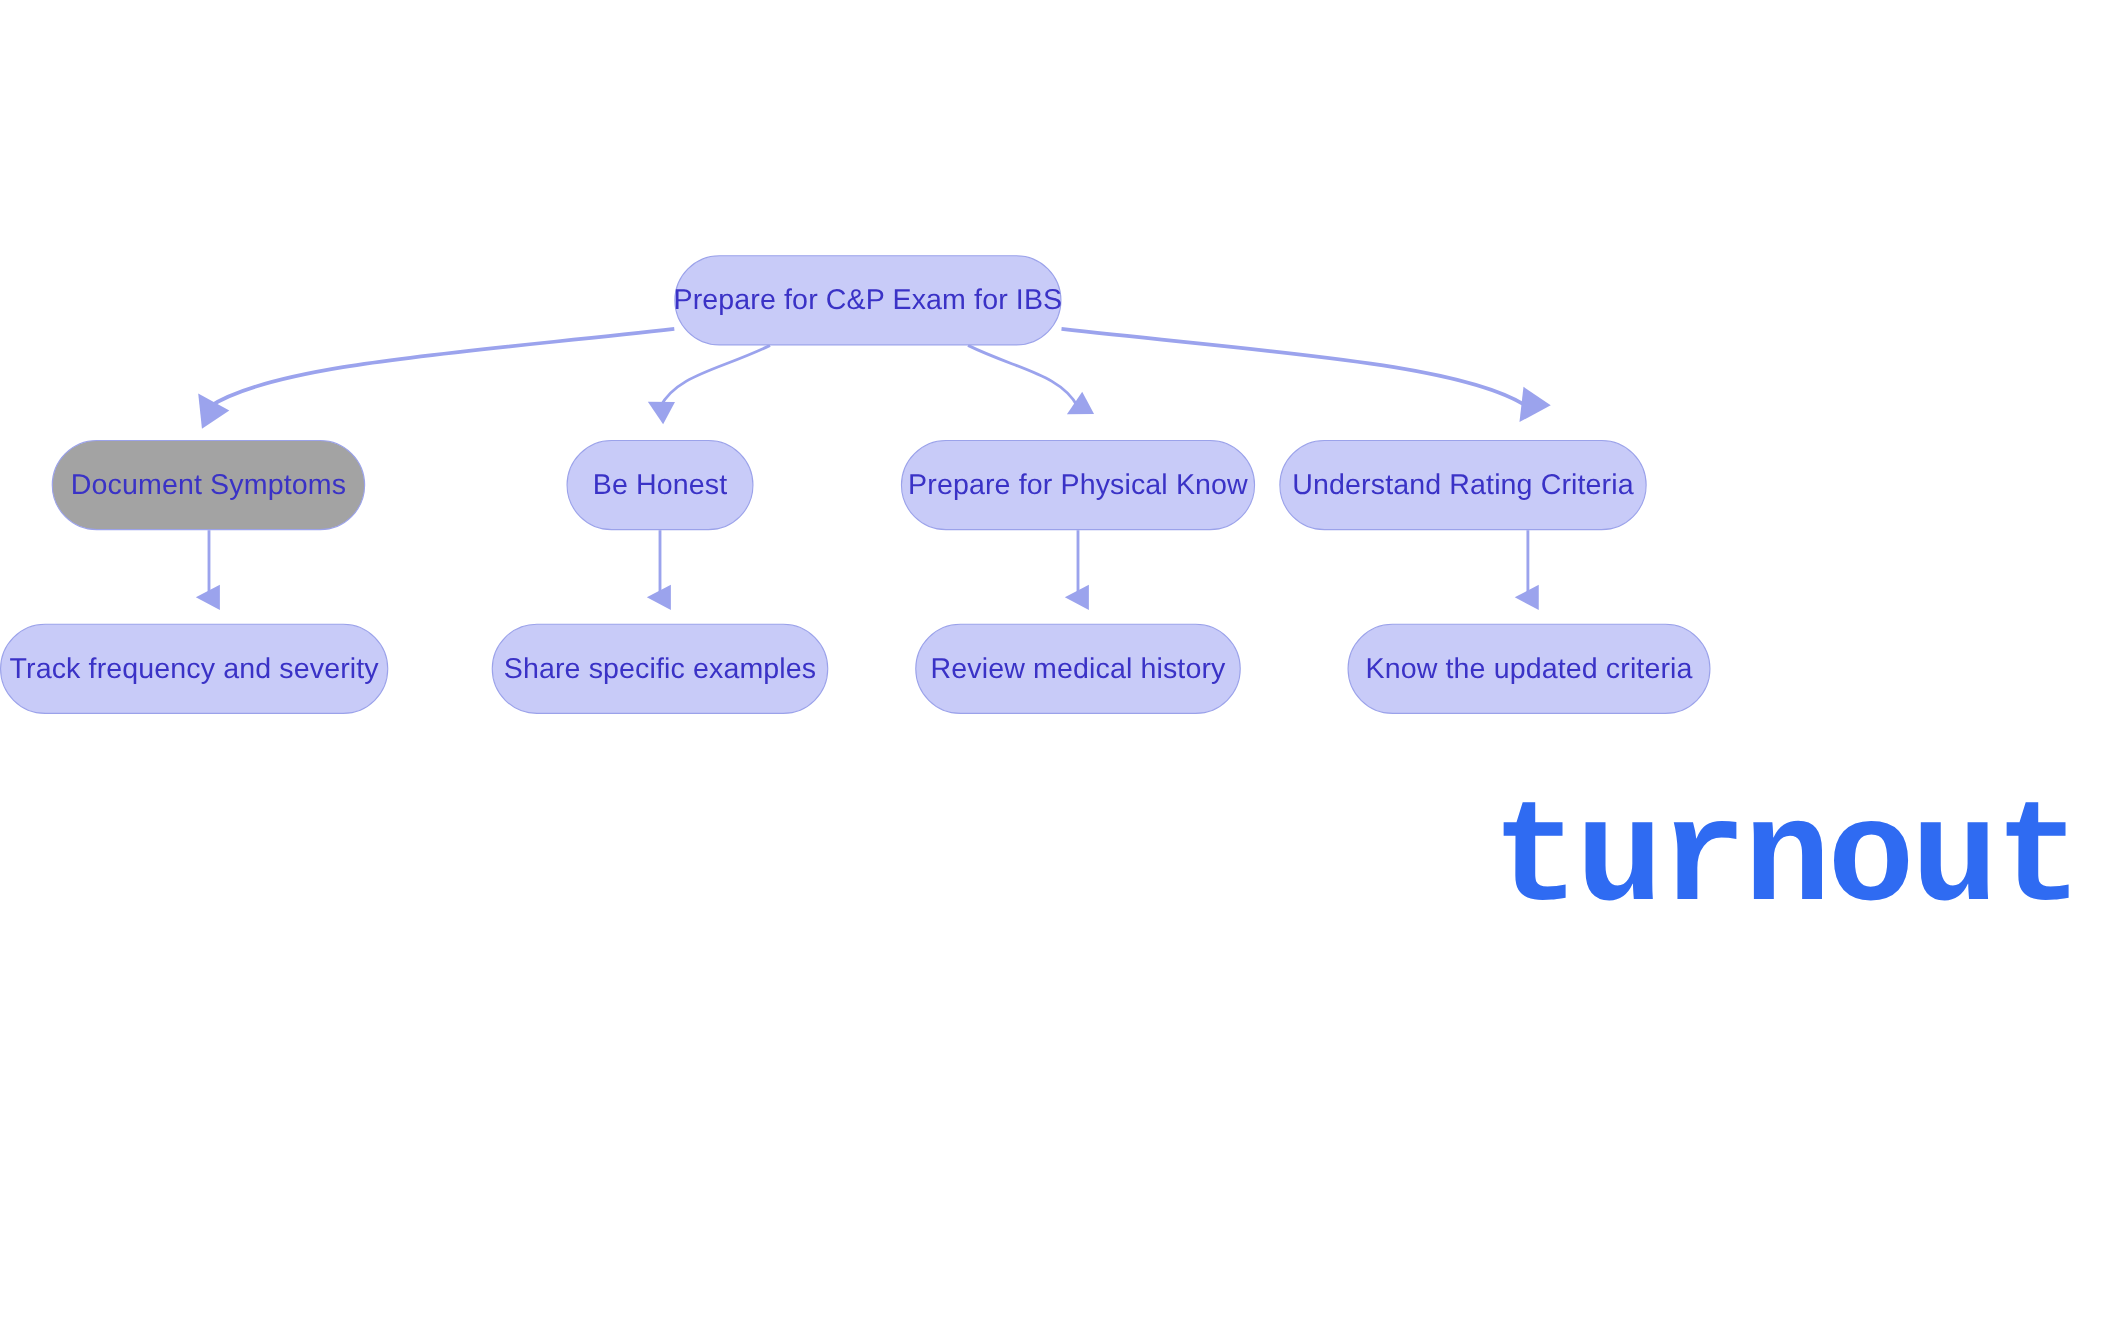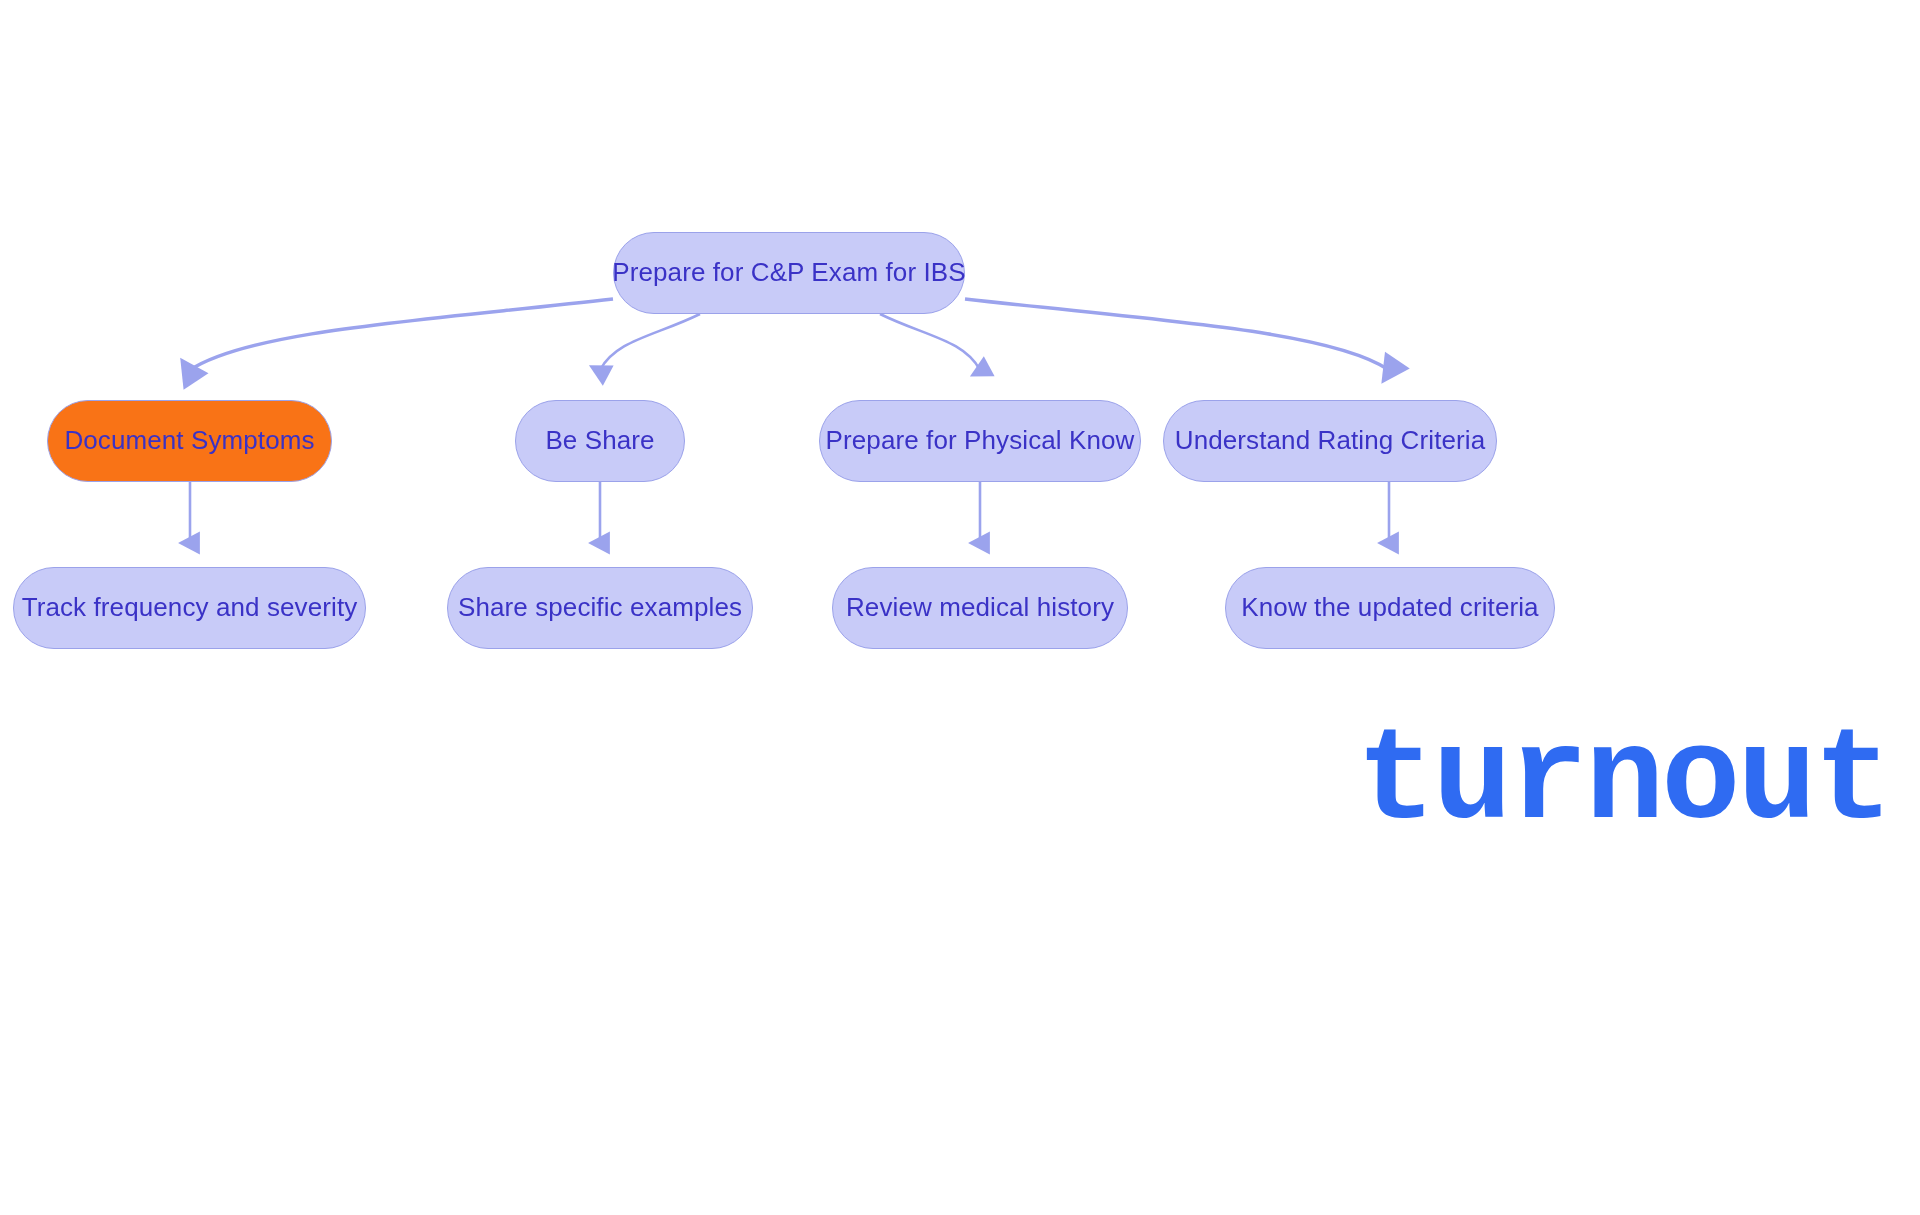--- a/index.html
+++ b/index.html
@@ -82,37 +82,37 @@
       <path d="M 600,482 L 600,542" fill="none" stroke="#9ba3ed" stroke-width="2.6" marker-end="url(#arrowhead)"></path>
       <path d="M 980,482 L 980,542" fill="none" stroke="#9ba3ed" stroke-width="2.6" marker-end="url(#arrowhead)"></path>
       <path d="M 1389,482 L 1389,542" fill="none" stroke="#9ba3ed" stroke-width="2.6" marker-end="url(#arrowhead)"></path>
     </g>
   </svg>
 
   <div class="node" style="left: 613px; top: 232px; width: 352px; height: 82px; background: rgb(200, 203, 248); border-color: rgb(155, 162, 234); color: rgb(58, 50, 198);">
     <span class="node-label">Prepare for C&amp;P Exam for IBS</span>
   </div>
 
-  <div class="node" style="left: 47px; top: 400px; width: 285px; height: 82px; background: #f97316; border-color: rgb(155, 162, 234); color: rgb(58, 50, 198);">
+  <div class="node" style="left: 47px; top: 400px; width: 285px; height: 82px; background: #a3a3a3; border-color: rgb(155, 162, 234); color: rgb(58, 50, 198);">
     <span class="node-label">Document Symptoms</span>
   </div>
 
   <div class="node" style="left: 515px; top: 400px; width: 170px; height: 82px; background: rgb(200, 203, 248); border-color: rgb(155, 162, 234); color: rgb(58, 50, 198);">
-    <span class="node-label">Be Share</span>
+    <span class="node-label">Be Honest</span>
   </div>
 
   <div class="node" style="left: 819px; top: 400px; width: 322px; height: 82px; background: rgb(200, 203, 248); border-color: rgb(155, 162, 234); color: rgb(58, 50, 198);">
     <span class="node-label">Prepare for Physical Know</span>
   </div>
 
   <div class="node" style="left: 1163px; top: 400px; width: 334px; height: 82px; background: rgb(200, 203, 248); border-color: rgb(155, 162, 234); color: rgb(58, 50, 198);">
     <span class="node-label">Understand Rating Criteria</span>
   </div>
 
-  <div class="node" style="left: 13px; top: 567px; width: 353px; height: 82px; background: rgb(200, 203, 248); border-color: rgb(155, 162, 234); color: rgb(58, 50, 198);">
+  <div class="node" style="left: 0; top: 567px; width: 353px; height: 82px; background: rgb(200, 203, 248); border-color: rgb(155, 162, 234); color: rgb(58, 50, 198);">
     <span class="node-label">Track frequency and severity</span>
   </div>
 
   <div class="node" style="left: 447px; top: 567px; width: 306px; height: 82px; background: rgb(200, 203, 248); border-color: rgb(155, 162, 234); color: rgb(58, 50, 198); justify-content: center;">
     <span class="node-label">Share specific examples</span>
   </div>
 
   <div class="node" style="left: 832px; top: 567px; width: 296px; height: 82px; background: rgb(200, 203, 248); border-color: rgb(155, 162, 234); color: rgb(58, 50, 198);">
     <span class="node-label">Review medical history</span>
   </div>

